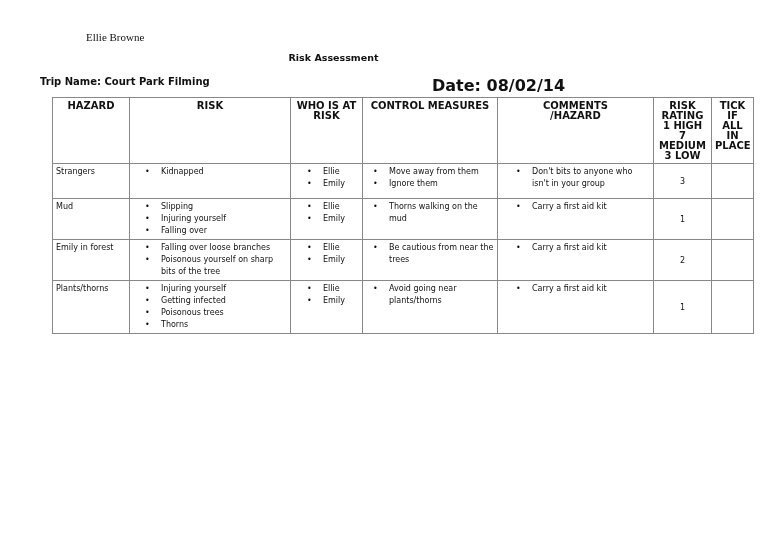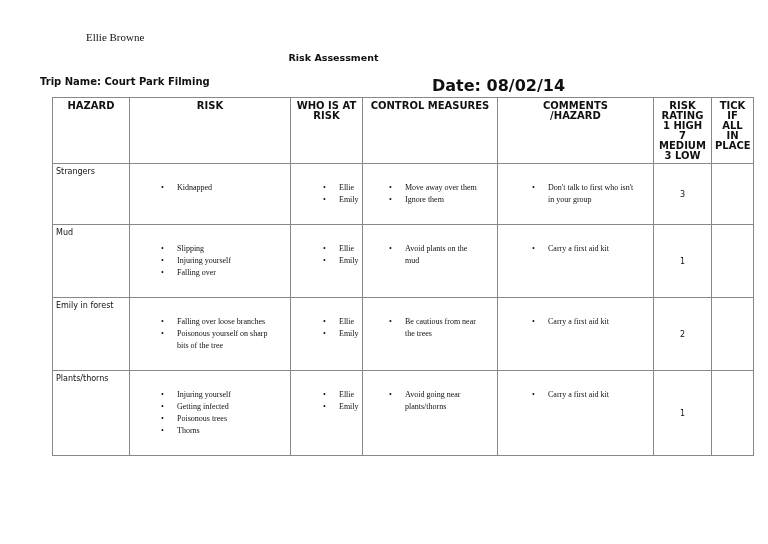--- a/index.html
+++ b/index.html
@@ -10,21 +10,21 @@
     .date { position: absolute; left: 432px; top: 76px; font-family: "DejaVu Sans", sans-serif; font-weight: bold; font-size: 16px; }
     table.ra { position: absolute; left: 52px; top: 97px; width: 701px; border-collapse: collapse; table-layout: fixed;
       font-family: "DejaVu Sans", sans-serif; font-size: 8px; }
     table.ra th, table.ra td { border: 1px solid #888; vertical-align: top; padding: 2px 3px; line-height: 12px; }
     table.ra th { font-weight: bold; text-align: center; font-size: 10px; line-height: 10px; padding-top: 3px; }
     tr.head { height: 53px; }
     tr.r0 { height: 35px; }
     tr.r1 { height: 37px; }
     tr.r2 { height: 37px; }
     tr.r3 { height: 51px; }
-    ul.bl { list-style: none; margin: 16px; padding: 0; font-family: Liberation Serif, serif; }
+    ul.bl { list-style: none; margin: 0; padding: 0; }
     ul.bl li { position: relative; padding-left: 21px; }
     ul.bl li::before { content: "\2022"; position: absolute; left: 5px; top: 0; }
     td.rating { text-align: center; vertical-align: middle !important; }
     td.rating span { display: inline-block; padding-top: 2px; }
     .pl-risk { padding-left: 10px !important; }
     .pl-who { padding-left: 11px !important; }
     .pl-ctl { padding-left: 5px !important; }
     .pl-com { padding-left: 13px !important; }
   </style>
 </head>
@@ -80,27 +80,27 @@
       </ul>
     </td>
     <td class="pl-who">
       <ul class="bl">
         <li>Ellie</li>
         <li>Emily</li>
       </ul>
     </td>
     <td class="pl-ctl">
       <ul class="bl">
-        <li>Move away over them</li>
+        <li>Move away from them</li>
         <li>Ignore them</li>
       </ul>
     </td>
     <td class="pl-com">
       <ul class="bl">
-        <li>Don't talk to first who isn't in your group</li>
+        <li>Don't bits to anyone who isn't in your group</li>
       </ul>
     </td>
     <td class="rating"><span>3</span></td>
     <td></td>
   </tr>
 
   <tr class="r1">
     <td>Mud</td>
     <td class="pl-risk">
       <ul class="bl">
@@ -110,21 +110,21 @@
       </ul>
     </td>
     <td class="pl-who">
       <ul class="bl">
         <li>Ellie</li>
         <li>Emily</li>
       </ul>
     </td>
     <td class="pl-ctl">
       <ul class="bl">
-        <li>Avoid plants on the mud</li>
+        <li>Thorns walking on the mud</li>
       </ul>
     </td>
     <td class="pl-com">
       <ul class="bl">
         <li>Carry a first aid kit</li>
       </ul>
     </td>
     <td class="rating"><span>1</span></td>
     <td></td>
   </tr>

